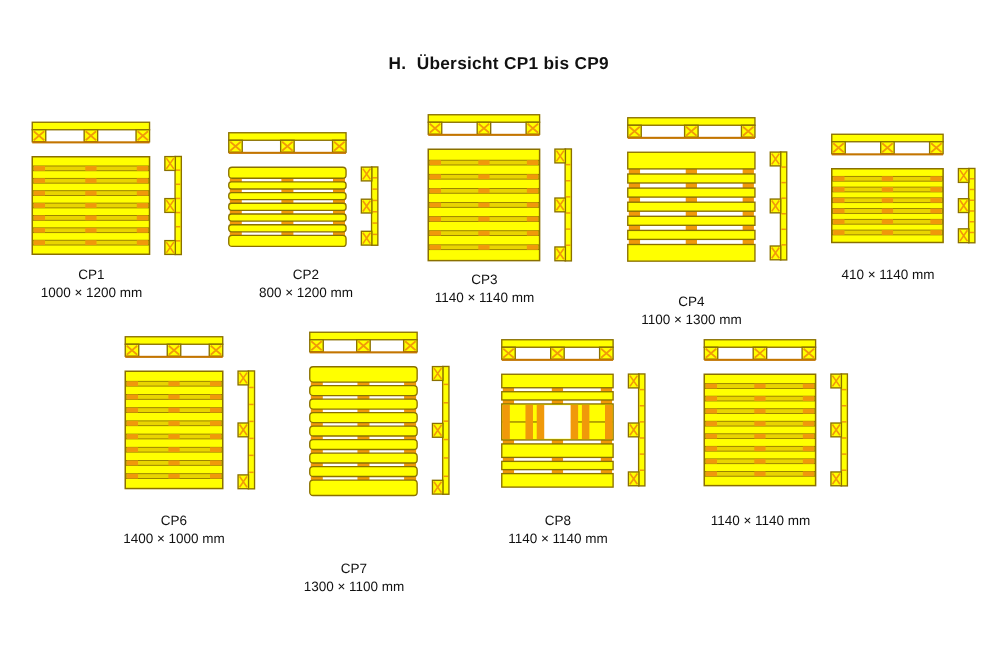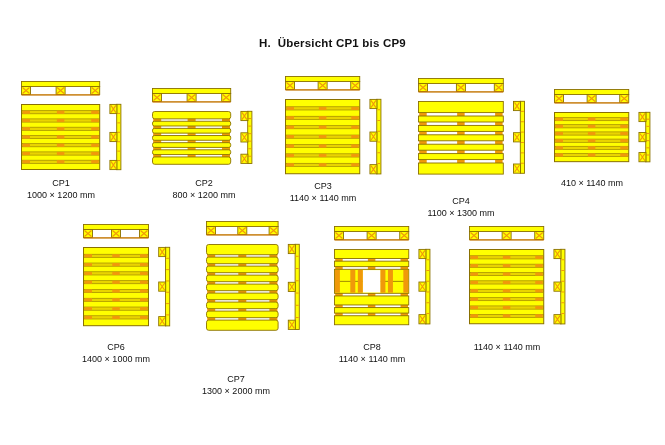--- a/index.html
+++ b/index.html
@@ -452,21 +452,21 @@
             <path d="M83.30 24.40 L88.30 31.60 M88.30 24.40 L83.30 31.60" stroke="#F0990A" stroke-width="1.1" fill="none"></path>
             <rect x="82.30" y="61.30" width="7.00" height="9.20" fill="#FFFF00" stroke="#8A7000" stroke-width="0.9"></rect>
             <path d="M83.30 62.30 L88.30 69.50 M88.30 62.30 L83.30 69.50" stroke="#F0990A" stroke-width="1.1" fill="none"></path>
             <rect x="82.30" y="99.20" width="7.00" height="9.20" fill="#FFFF00" stroke="#8A7000" stroke-width="0.9"></rect>
             <path d="M83.30 100.20 L88.30 107.40 M88.30 100.20 L83.30 107.40" stroke="#F0990A" stroke-width="1.1" fill="none"></path>
           </g>
         </svg>
       </div>
       <div class="pallet-labels" style="left: 166px; top: 341px; margin-top: 32px;">
         <div>CP7</div>
-        <div>1300 × 2000 mm</div>
+        <div>1300 × 1100 mm</div>
       </div>
       <div class="pallet" style="left: 333.88px; top: 226.38px;">
         <svg width="97.7" height="99.2" xmlns="http://www.w3.org/2000/svg">
           <g>
             <rect x="0.50" y="0.50" width="74.24" height="5.00" fill="#FFFF00" stroke="#8A7000" stroke-width="0.9"></rect>
             <rect x="0.50" y="5.50" width="9.00" height="8.00" fill="#FFFF00" stroke="#8A7000" stroke-width="0.9"></rect>
             <path d="M1.50 6.50 L8.50 12.50 M8.50 6.50 L1.50 12.50" stroke="#F0990A" stroke-width="1.1" fill="none"></path>
             <rect x="33.12" y="5.50" width="9.00" height="8.00" fill="#FFFF00" stroke="#8A7000" stroke-width="0.9"></rect>
             <path d="M34.12 6.50 L41.12 12.50 M41.12 6.50 L34.12 12.50" stroke="#F0990A" stroke-width="1.1" fill="none"></path>
             <rect x="65.74" y="5.50" width="9.00" height="8.00" fill="#FFFF00" stroke="#8A7000" stroke-width="0.9"></rect>

